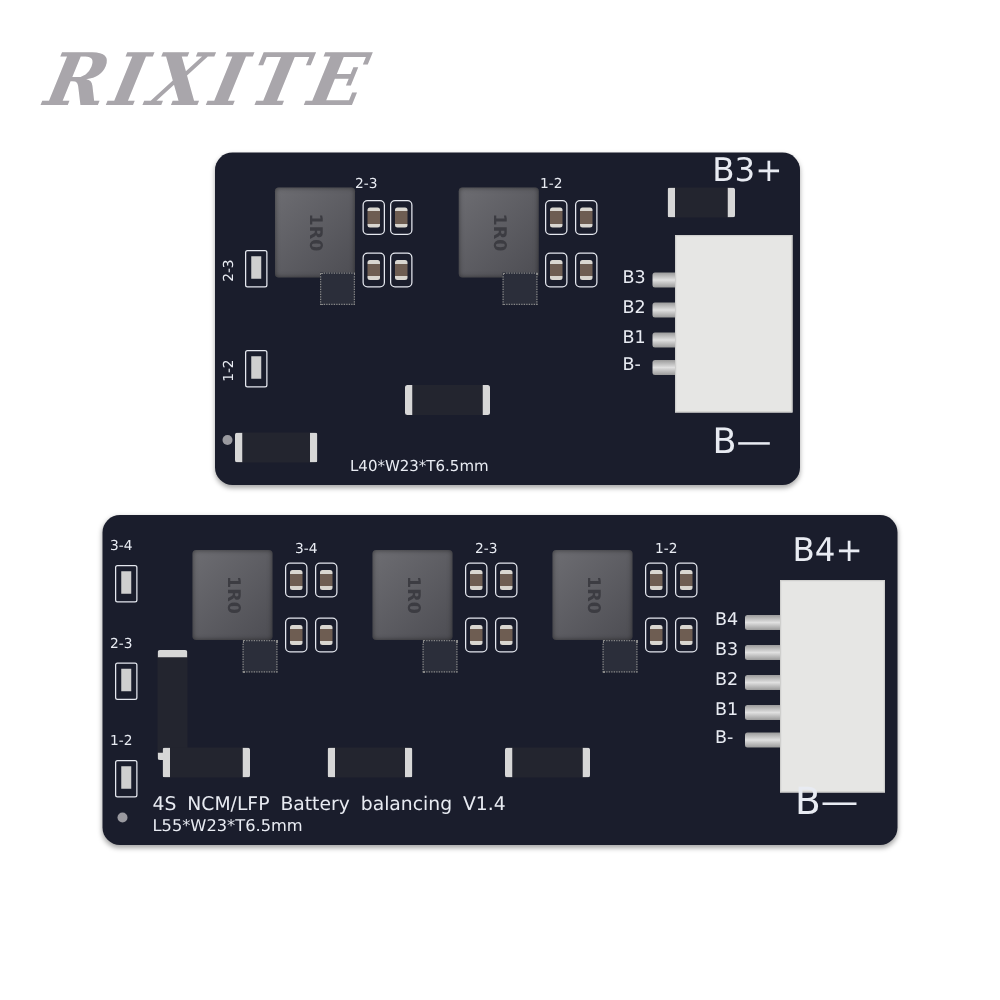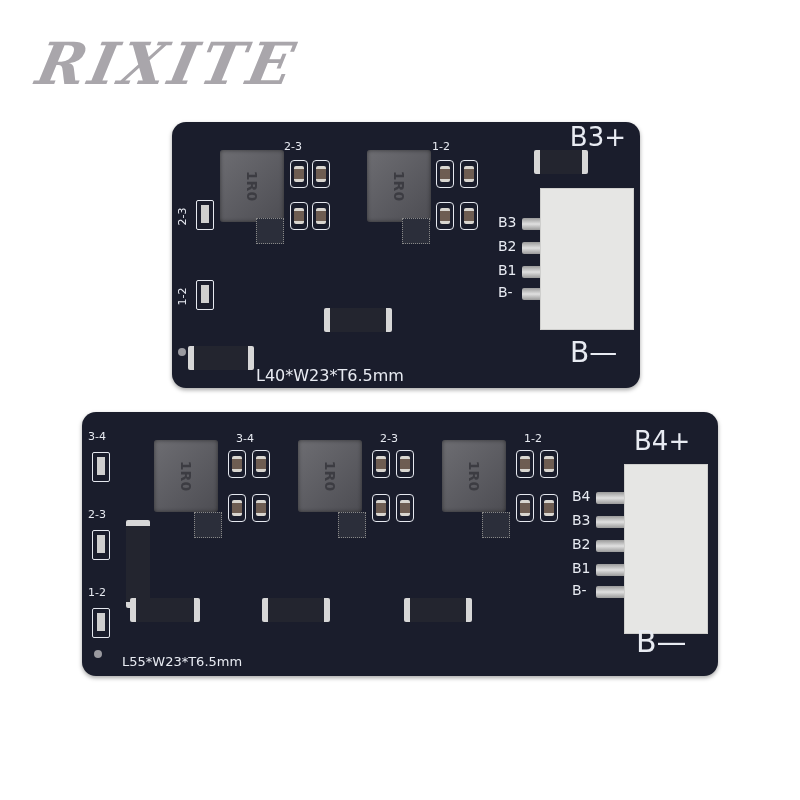--- a/index.html
+++ b/index.html
@@ -64,21 +64,21 @@
   <div class="silk" style="left:326px;top:92px;font-size:14px;">B3</div>
   <div class="silk" style="left:326px;top:116px;font-size:14px;">B2</div>
   <div class="silk" style="left:326px;top:140px;font-size:14px;">B1</div>
   <div class="silk" style="left:326px;top:162px;font-size:14px;">B-</div>
   <div class="pin" style="left:350px;top:96px;width:40px;"></div>
   <div class="pin" style="left:350px;top:120px;width:40px;"></div>
   <div class="pin" style="left:350px;top:144px;width:40px;"></div>
   <div class="pin" style="left:350px;top:166px;width:40px;"></div>
   <div class="connector" style="left:368px;top:66px;width:92px;height:140px;"></div>
 
-  <div class="silk" style="left:84px;top:244px;font-size:16px;">L40*W23*T6.5mm</div>
+  <div class="silk" style="left:108px;top:244px;font-size:12px;">L40*W23*T6.5mm</div>
   <div class="silk" style="left:398px;top:214px;font-size:28px;">B—</div>
 </div>
 
 <div class="pcb pcb2">
   <div class="silk" style="left:552px;top:14px;font-size:26px;">B4+</div>
 
   <div class="silk" style="left:154px;top:20px;font-size:11px;">3-4</div>
   <div class="silk" style="left:298px;top:20px;font-size:11px;">2-3</div>
   <div class="silk" style="left:442px;top:20px;font-size:11px;">1-2</div>
 
@@ -128,15 +128,16 @@
   <div class="silk" style="left:490px;top:124px;font-size:14px;">B2</div>
   <div class="silk" style="left:490px;top:148px;font-size:14px;">B1</div>
   <div class="silk" style="left:490px;top:170px;font-size:14px;">B-</div>
   <div class="pin" style="left:514px;top:80px;width:44px;"></div>
   <div class="pin" style="left:514px;top:104px;width:44px;"></div>
   <div class="pin" style="left:514px;top:128px;width:44px;"></div>
   <div class="pin" style="left:514px;top:152px;width:44px;"></div>
   <div class="pin" style="left:514px;top:174px;width:44px;"></div>
   <div class="connector" style="left:542px;top:52px;width:82px;height:168px;"></div>
 
+  <div class="silk" style="left:40px;top:222px;font-size:15px;word-spacing:4px;">4S NCM/LFP Battery balancing V1.4</div>
   <div class="silk" style="left:40px;top:242px;font-size:13px;">L55*W23*T6.5mm</div>
   <div class="silk" style="left:554px;top:212px;font-size:30px;">B—</div>
 </div>
 
 </body></html>

